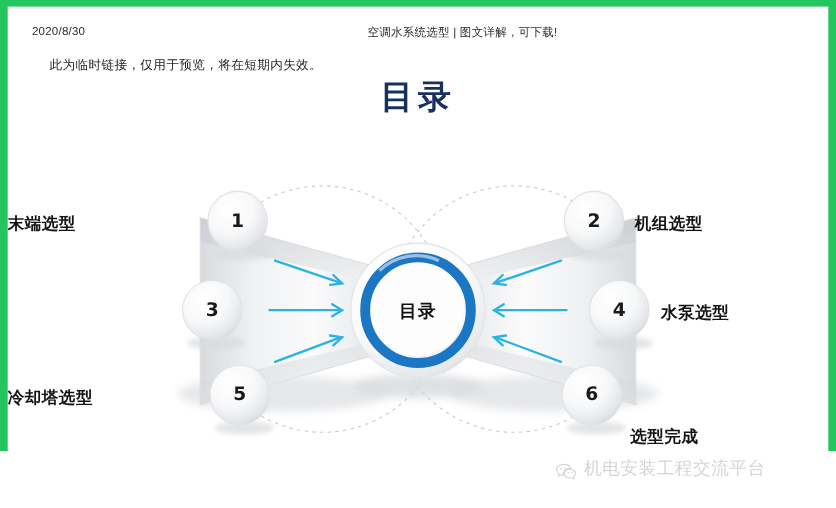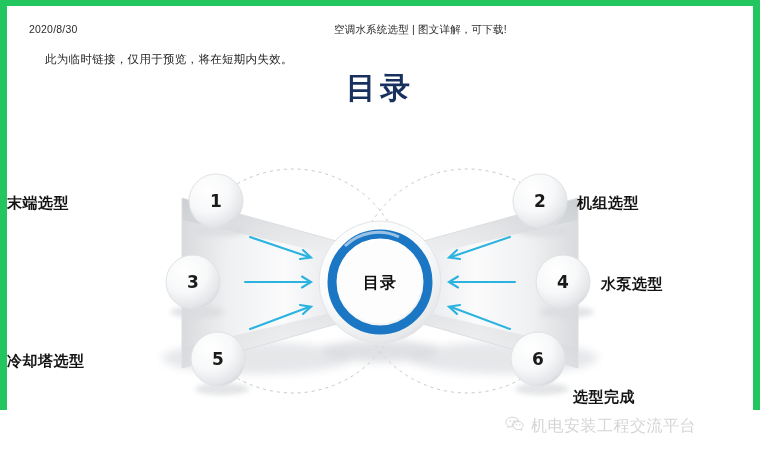--- a/index.html
+++ b/index.html
@@ -116,21 +116,21 @@
     font-family: "DejaVu Sans", sans-serif;
     letter-spacing: 1px;
   }
 
   
   #watermark {
     position: absolute;
     left: 498px;
     top: 410px;
     display: flex;
-    align-items: flex-start;
+    align-items: flex-end;
     gap: 7px;
     opacity: .42;
   }
   #watermark .wm-text {
     font-size: 16px;
     color: #9a9a9a;
     font-family: "DejaVu Sans", sans-serif;
     letter-spacing: .5px;
     font-weight: 500;
   }

